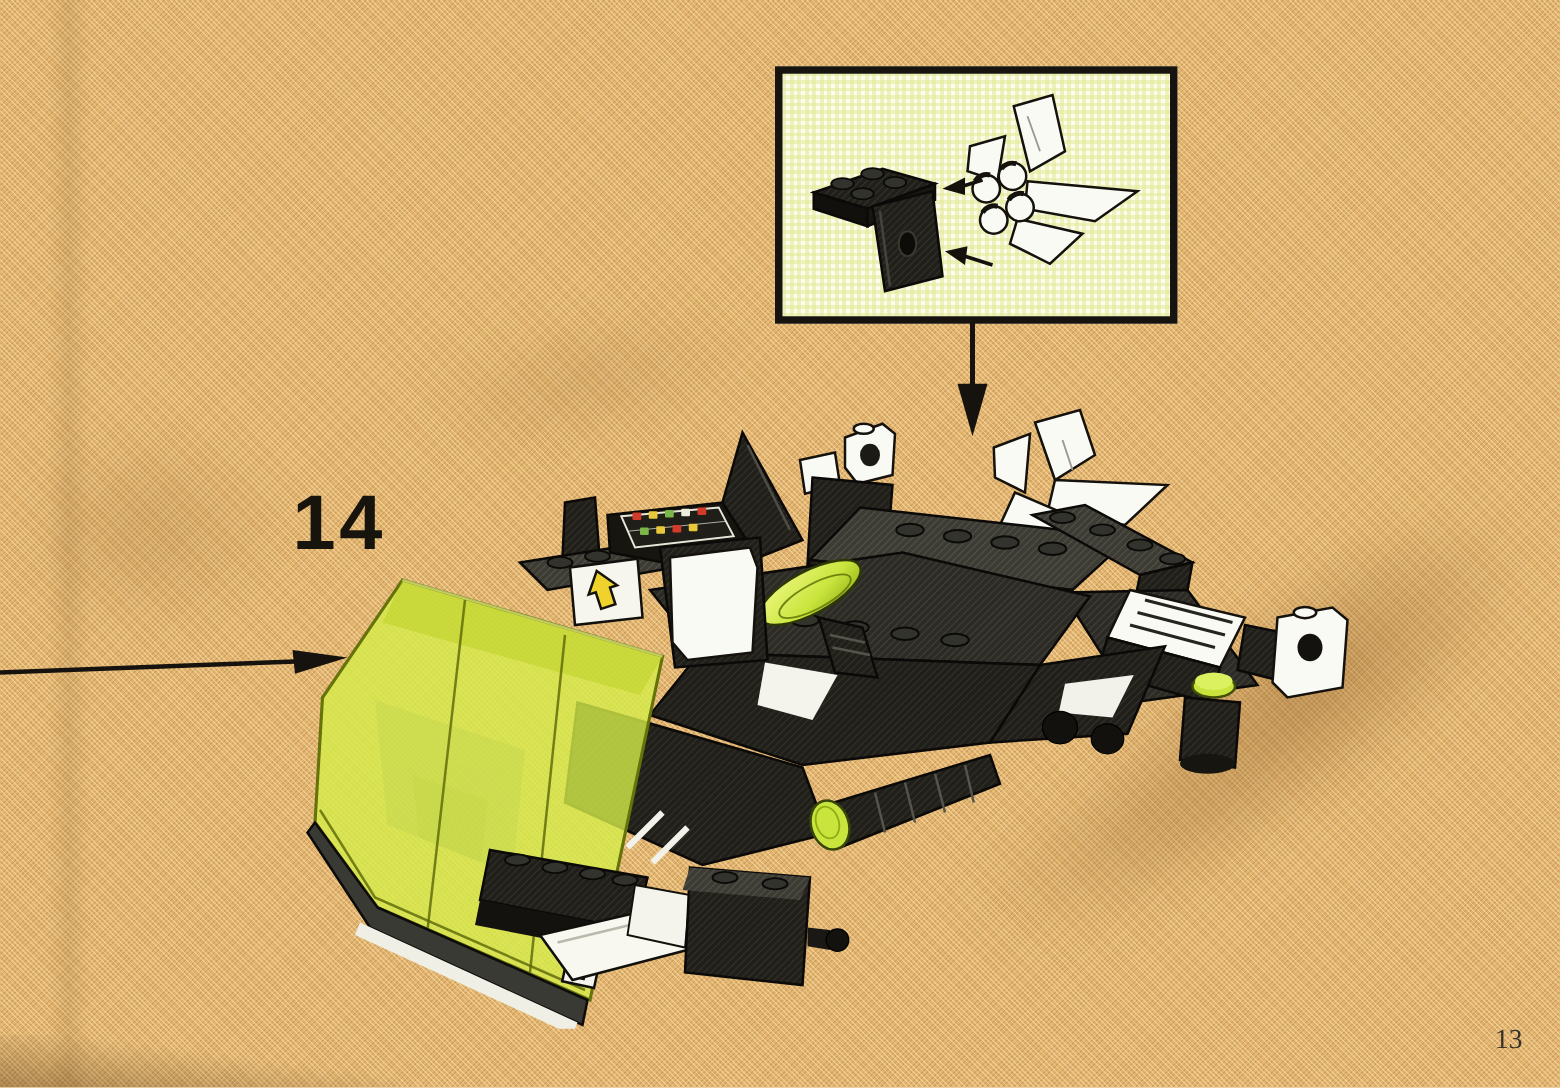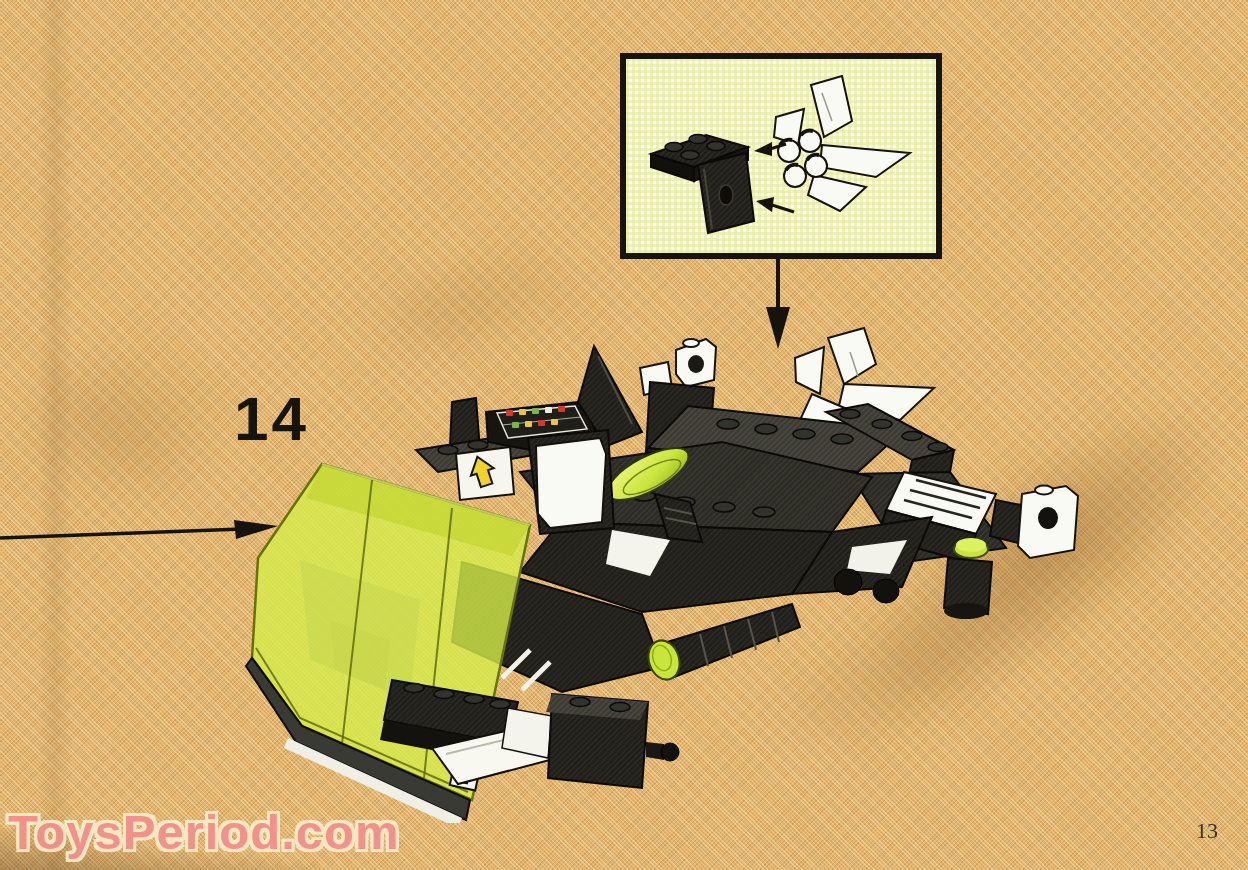--- a/index.html
+++ b/index.html
@@ -316,17 +316,16 @@
       <polygon points="508,708 552,716 548,758 502,748" fill="#f4f4ec" stroke="#11100c" stroke-width="1.5"></polygon>
       <polygon points="552,694 648,702 642,788 548,778" fill="url(#hatch)" class="ol"></polygon>
       <polygon points="552,694 648,702 640,720 546,712" fill="url(#hatchLight)"></polygon>
       <ellipse class="stud" cx="580" cy="702" rx="10" ry="4.5"></ellipse>
       <ellipse class="stud" cx="620" cy="707" rx="10" ry="4.5"></ellipse>
       <polygon points="646,742 664,744 664,760 646,757" fill="#1a1814"></polygon>
       <circle cx="670" cy="752" r="9" fill="#14120f" stroke="#000"></circle>
     </g>
   </svg>
 
-  <div class="watermark">ToysPeriod.com</div>
 
   <div class="page-number">13</div>
 
 </div>
 
 </body></html>

